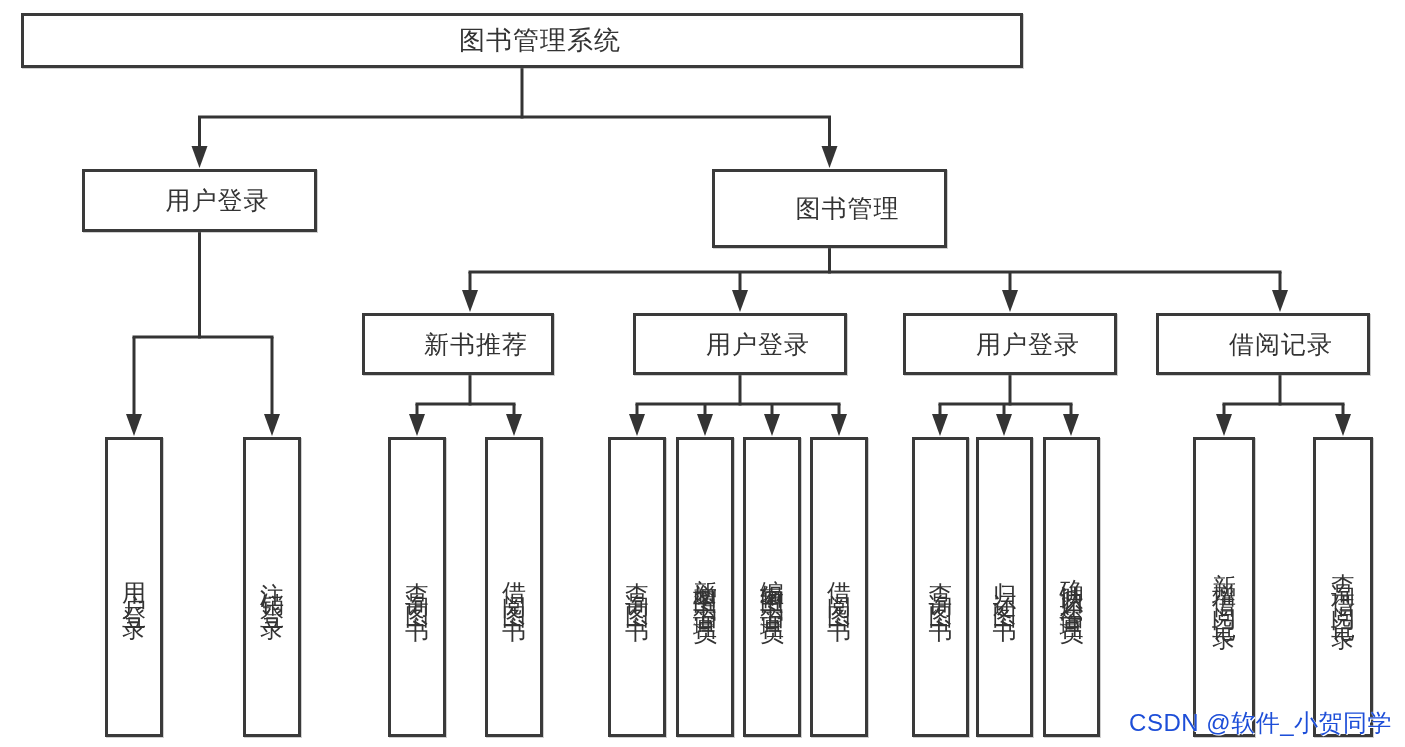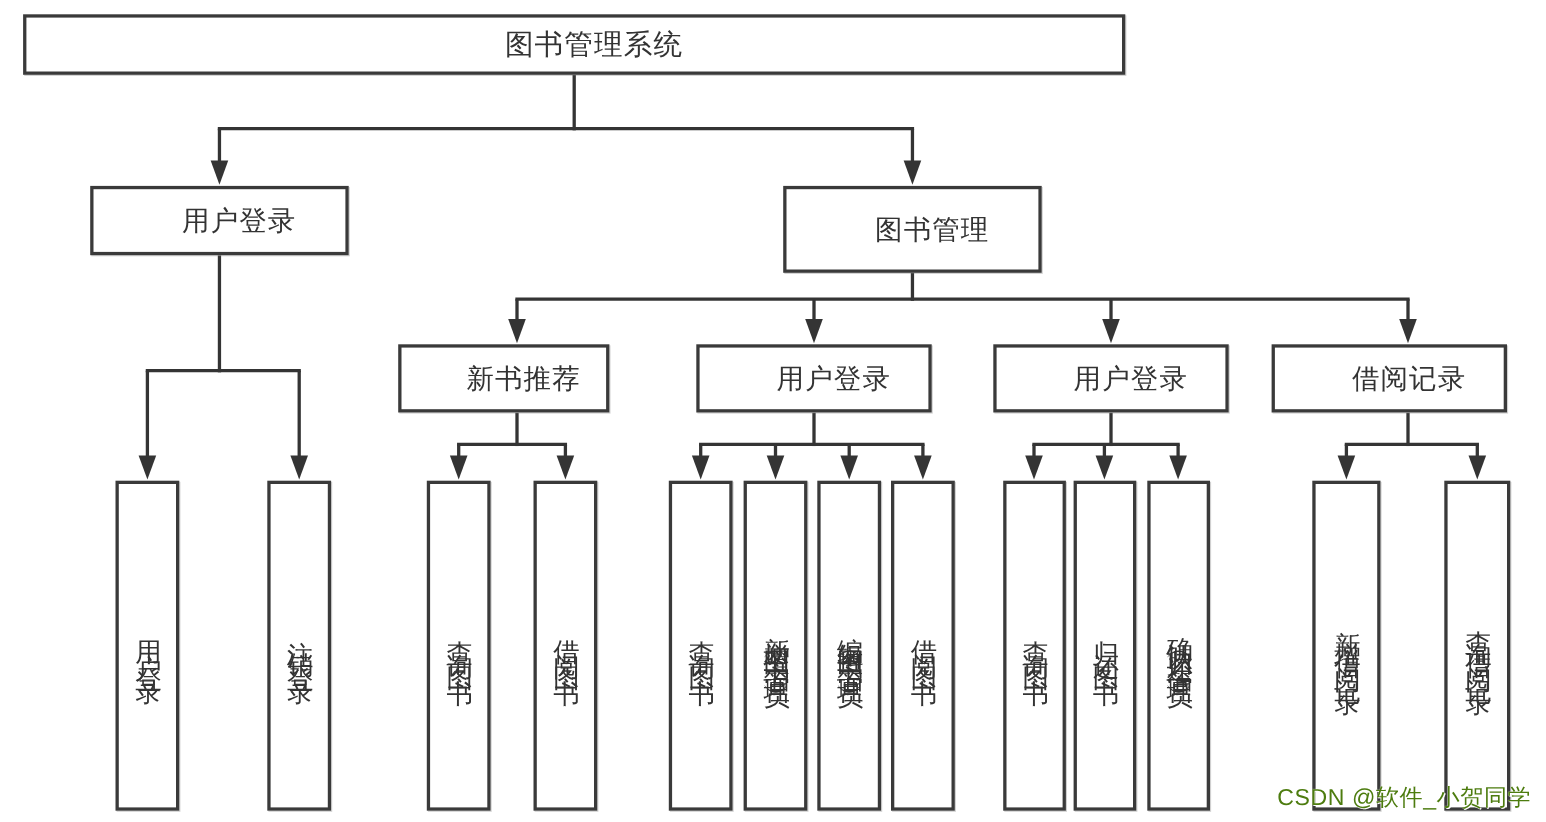--- a/index.html
+++ b/index.html
@@ -19,21 +19,21 @@
   .root{font-size:26px;}
   .v{
     writing-mode:vertical-rl;text-orientation:mixed;
     font-size:24px;line-height:1;
   }
   .v4{letter-spacing:12px;}
   .v6{letter-spacing:11px;}
   .v9{letter-spacing:6px;}
   .watermark{
     position:absolute;right:13px;bottom:8px;
-    font-size:21px;letter-spacing:0.5px;color:#4d7c0f;
+    font-size:24px;letter-spacing:0.5px;color:#1d4ed8;
     text-shadow:0 0 1px #ffffff,1px 1px 0 #ffffff;
     white-space:nowrap;
   }
 </style>
 </head>
 <body>
 
 <div class="canvas">
 
   <svg class="wires" viewBox="0 0 1405 747" xmlns="http://www.w3.org/2000/svg">

